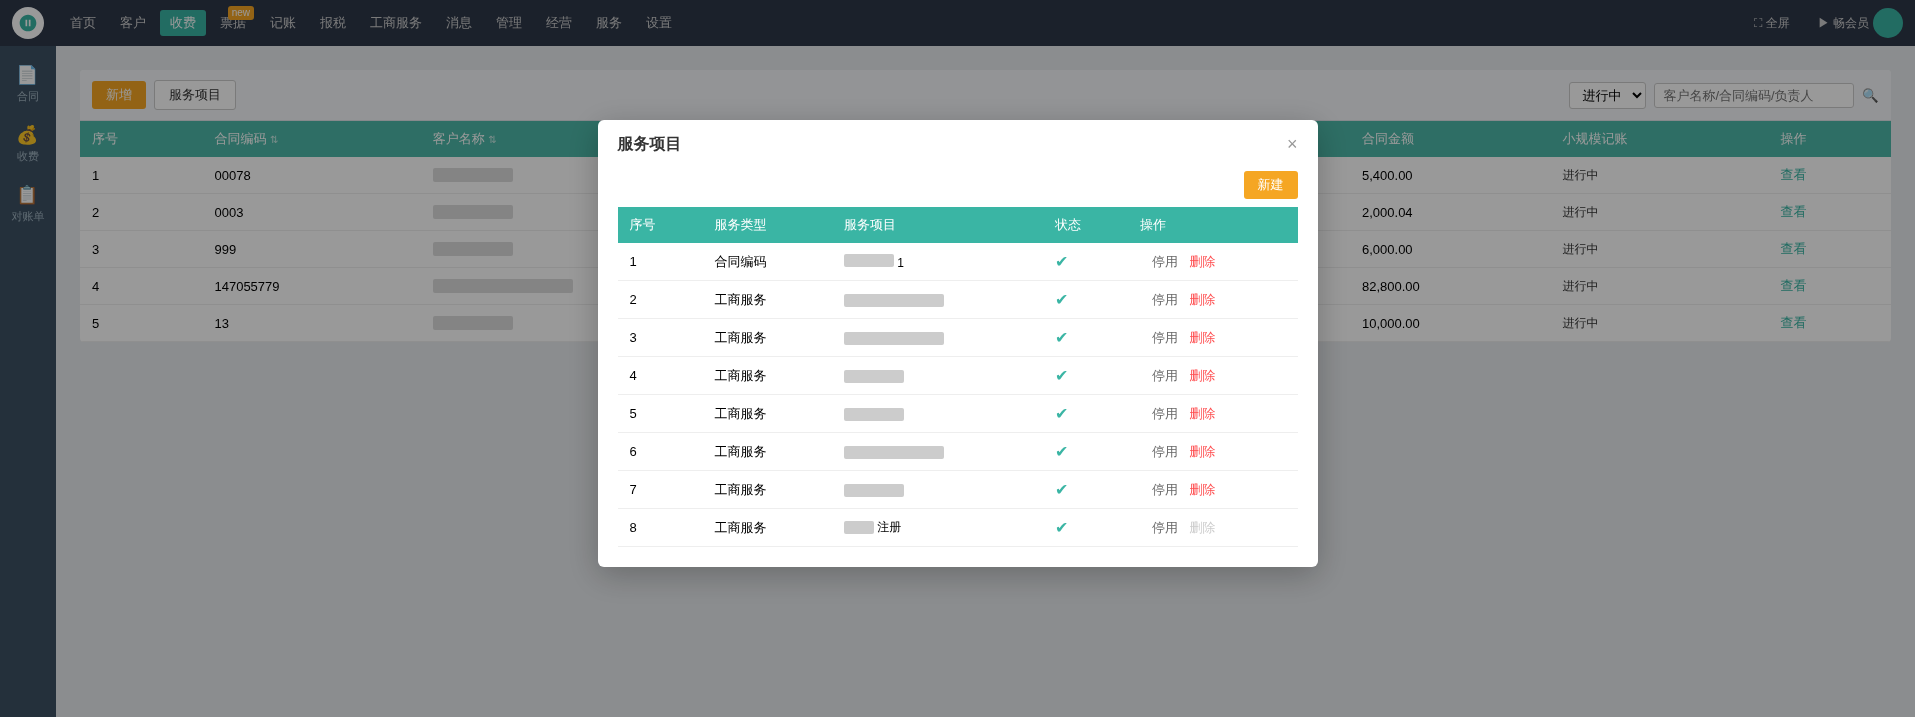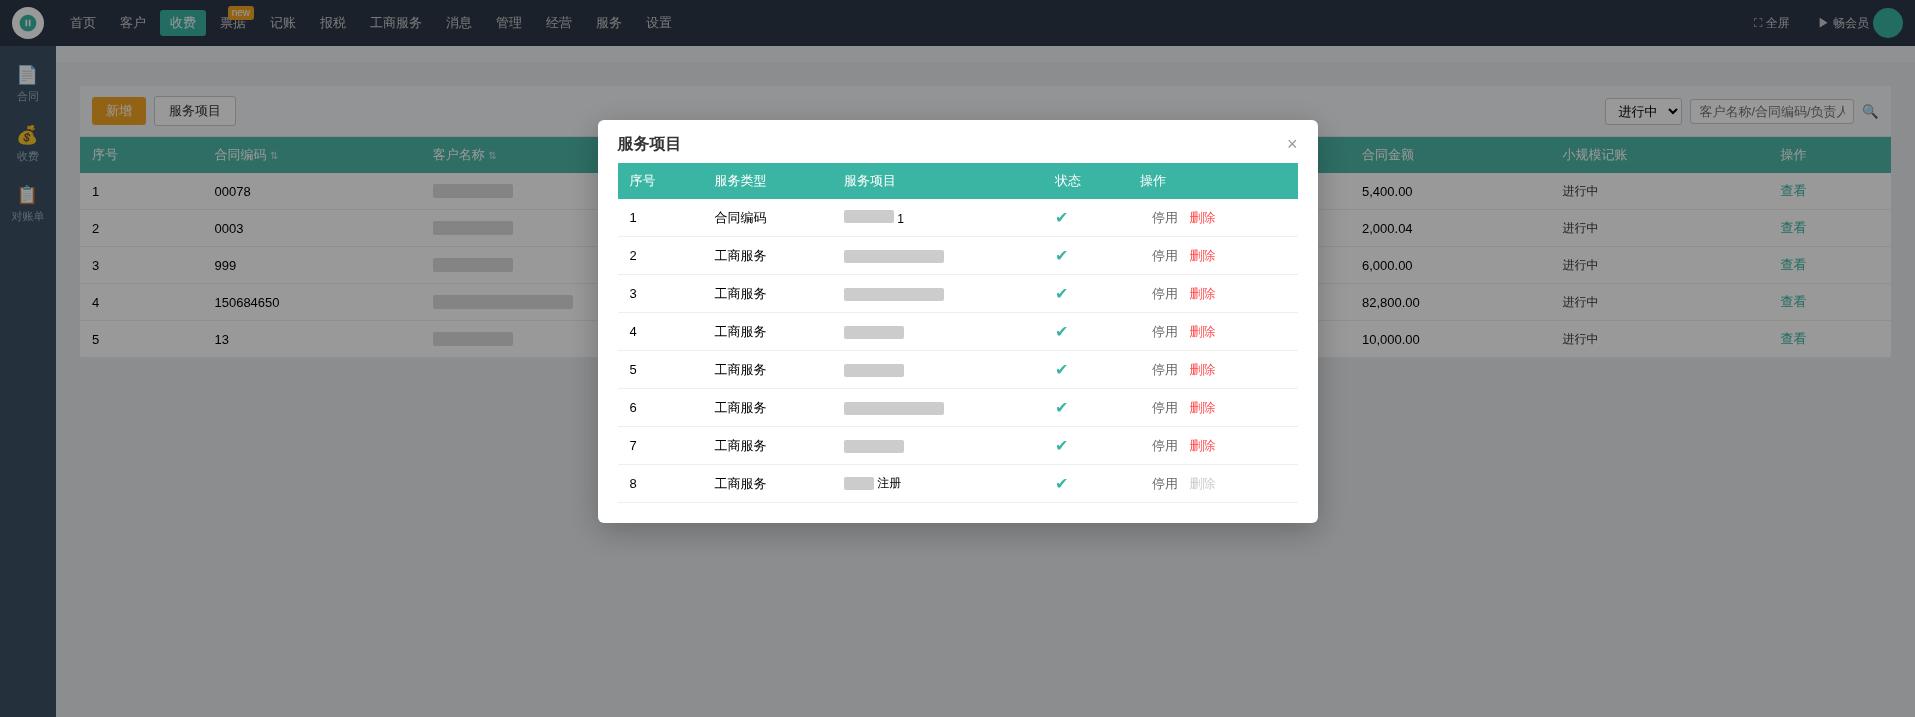--- a/index.html
+++ b/index.html
@@ -88,21 +88,20 @@
       gap: 3px;
     }
     .sidebar-item .icon { font-size: 18px; }
 
     
     .main-content {
       flex: 1;
       background: #e8ebee;
       overflow: auto;
       padding: 24px;
-      margin-top: 16px;
     }
 
     
     .contract-area {
       background: #fff;
       border-radius: 4px;
       overflow: hidden;
     }
     .contract-toolbar {
       display: flex; align-items: center; gap: 8px;
@@ -137,21 +136,21 @@
       border: 1px solid #ccc;
       border-radius: 3px;
       background: #fff;
       font-size: 13px;
     }
     .search-input {
       padding: 4px 8px;
       border: 1px solid #ccc;
       border-radius: 3px;
       font-size: 13px;
-      width: 164px;
+      width: 200px;
     }
     .search-btn {
       background: none; border: none; cursor: pointer; color: #666;
     }
 
     
     .contract-table {
       width: 100%;
       border-collapse: collapse;
     }
@@ -385,21 +384,21 @@
             <td>999</td>
             <td><span class="blurred">████</span></td>
             <td>小规模记账</td>
             <td>202305-202404</td>
             <td>6,000.00</td>
             <td><span class="status-tag">进行中</span></td>
             <td><a class="link-view">查看</a></td>
           </tr>
           <tr>
             <td>4</td>
-            <td>150684650</td>
+            <td>147055779</td>
             <td><span class="blurred" style="min-width:140px;">████████████</span></td>
             <td>一般纳税人...</td>
             <td>201807-202403</td>
             <td>82,800.00</td>
             <td><span class="status-tag">进行中</span></td>
             <td><a class="link-view">查看</a></td>
           </tr>
           <tr>
             <td>5</td>
             <td>13</td>
@@ -416,20 +415,23 @@
     </div>
   </main>
 </div>
 
 <div class="overlay">
   <div class="dialog">
     <div class="dialog-header">
       <span class="dialog-title">服务项目</span>
       <button class="dialog-close">×</button>
     </div>
+    <div class="dialog-toolbar">
+      <button class="btn-new">新建</button>
+    </div>
     <div class="dialog-table-wrap">
       <table class="dialog-table">
         <thead>
           <tr>
             <th>序号</th>
             <th>服务类型</th>
             <th>服务项目</th>
             <th>状态</th>
             <th>操作</th>
           </tr>

